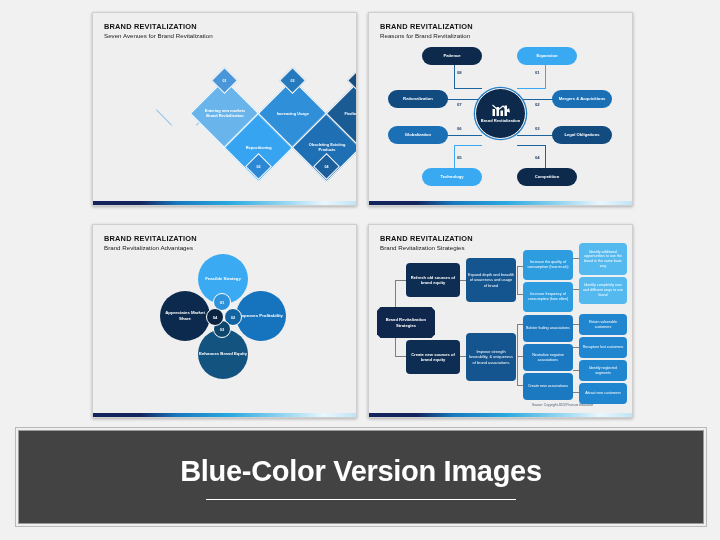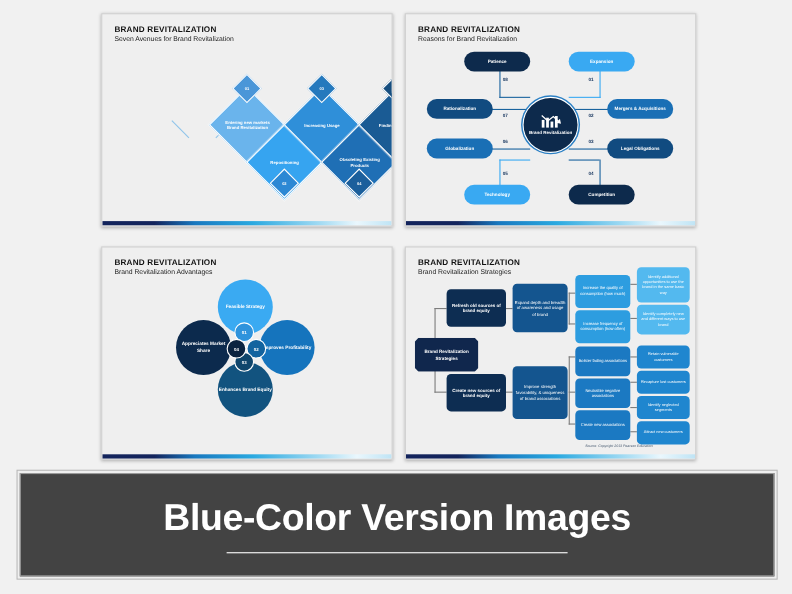--- a/index.html
+++ b/index.html
@@ -104,21 +104,21 @@
 
   
   .banner{
     position:absolute;
     background:#434343;
     border:1px solid #9a9a9a;
     box-shadow:0 0 0 2px #efefef, 0 0 0 3px #b9b9b9;
     display:flex;flex-direction:column;align-items:center;justify-content:center;
   }
   .banner .btxt{
-    color:#ffffff;font-size:34px;font-weight:bold;letter-spacing:-.3px;
+    color:#ffffff;font-size:29px;font-weight:bold;letter-spacing:-.3px;
     font-family:"Liberation Sans", sans-serif;
   }
   .banner .brule{
     width:310px;height:1px;background:#ffffff;margin-top:11px;
   }
 </style>
 </head>
 <body>
 
 <div class="stage">

